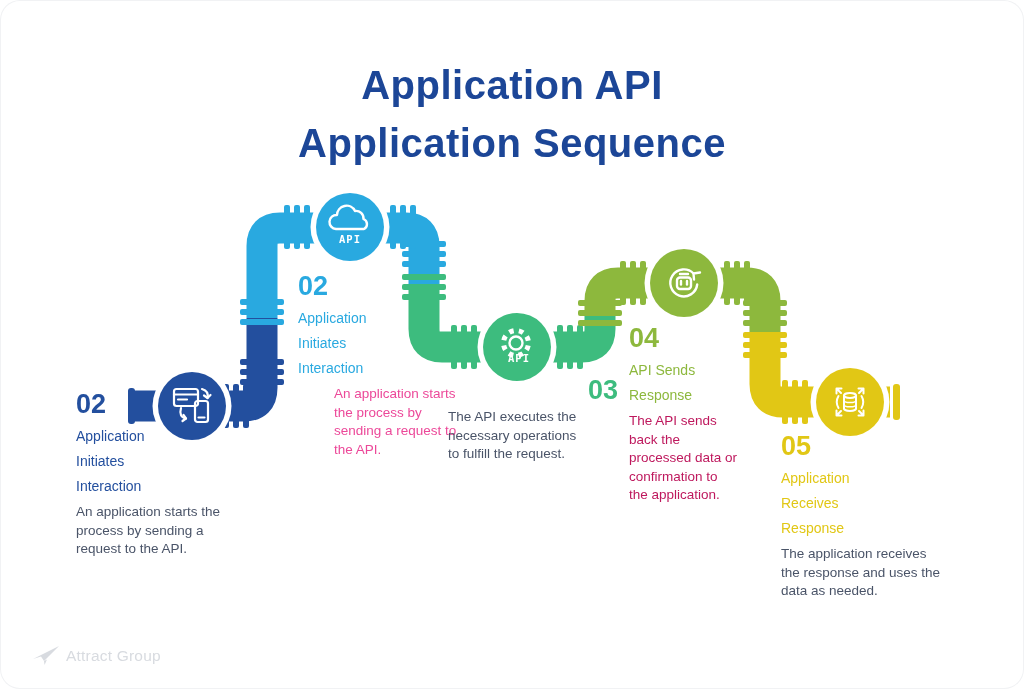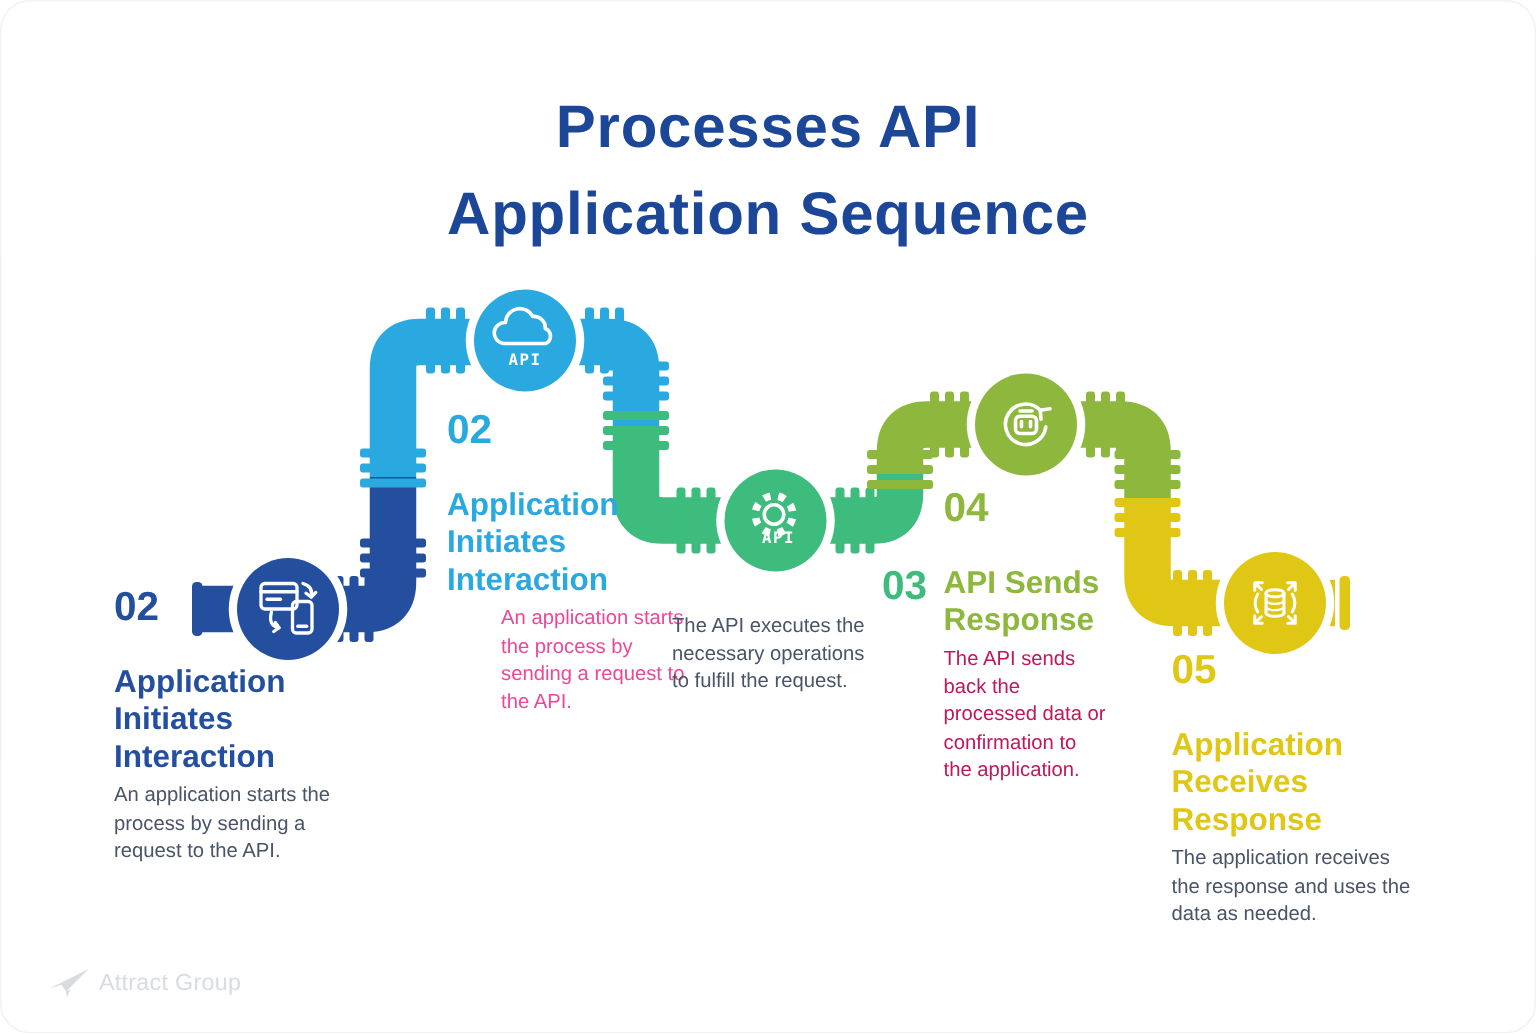--- a/index.html
+++ b/index.html
@@ -4,33 +4,33 @@
 <style>
   html,body{margin:0;padding:0;background:#fff;}
   body{font-family:"Liberation Sans",sans-serif;-webkit-font-smoothing:antialiased;}
   .canvas{position:relative;width:1024px;height:689px;background:#fff;border-radius:20px;
           box-shadow:0 0 0 1px #f1f2f4 inset;overflow:hidden;}
   .title{position:absolute;left:0;top:56px;width:1024px;text-align:center;
          font-weight:800;font-size:40px;line-height:58px;letter-spacing:.5px;}
   .pipes{position:absolute;left:0;top:0;}
   .step{position:absolute;}
   .step-number{font-size:27px;font-weight:700;line-height:28px;}
-  .step-heading{margin-top:24px;font-size:21px;font-weight:700;line-height:25px;white-space:pre-line;}
+  .step-heading{margin-top:6px;font-size:14px;font-weight:400;line-height:25px;white-space:pre-line;}
   .step-desc{margin-top:4px;font-size:13.5px;line-height:18.5px;white-space:pre-line;}
   .footer-logo{position:absolute;left:33px;top:630px;display:flex;align-items:center;gap:7px;margin-top:16px;}
   .footer-logo .logo-text{font-size:15.5px;font-weight:500;letter-spacing:.2px;}
   .api-label{font-family:"DejaVu Sans Mono",monospace;font-weight:bold;font-size:10.5px;letter-spacing:1px;}
 </style>
 </head>
 <body>
 
 <div class="canvas">
 
   <div class="title" style="color: rgb(28, 70, 151);">
-    <div>Processes API</div>
+    <div>Application API</div>
     <div>Application Sequence</div>
   </div>
 
   <svg class="pipes" width="1024" height="689" viewBox="0 0 1024 689">
 
     <defs>
       <g id="collar-h">
         <rect x="-13" y="-22" width="6" height="44" rx="2"></rect>
         <rect x="-3" y="-22" width="6" height="44" rx="2"></rect>
         <rect x="7" y="-22" width="6" height="44" rx="2"></rect>

